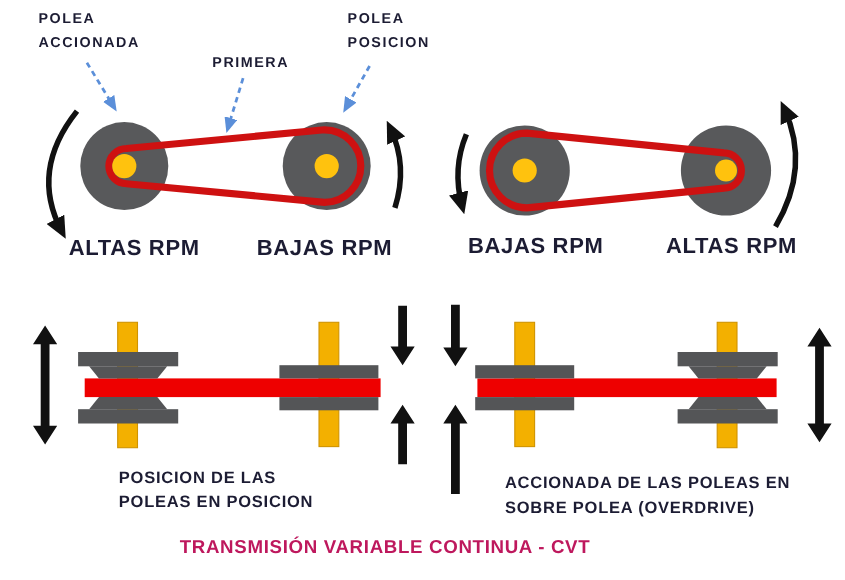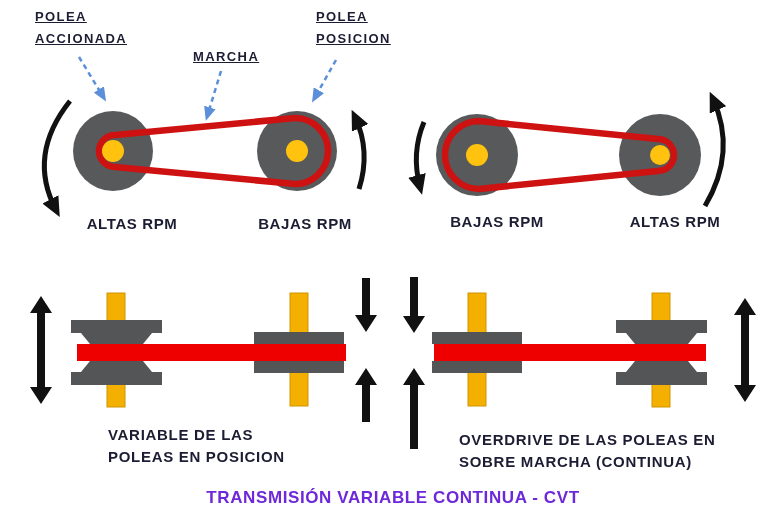--- a/index.html
+++ b/index.html
@@ -2,24 +2,24 @@
 <html><head>
 <meta charset="utf-8">
 <style>
   html,body { margin:0; padding:0; background:#fff; }
   .stage {
     position:relative; width:768px; height:527px; background:#ffffff;
     font-family:"Liberation Sans", sans-serif; overflow:hidden;
   }
   .stage svg { position:absolute; left:0; top:0; }
   .lbl { position:absolute; font-weight:bold; color:#1c1c33; }
-  .callout { font-size:13px; letter-spacing:1.4px; line-height:22px; white-space:nowrap;text-decoration:underline; }
-  .rpm { font-size:15px; letter-spacing:0.6px; transform:translateX(-50%); white-space:nowrap;margin-left:10px; }
+  .callout { font-size:13px; letter-spacing:1.4px; line-height:22px; white-space:nowrap; }
+  .rpm { font-size:20px; letter-spacing:0.6px; transform:translateX(-50%); white-space:nowrap; }
   .caption { font-size:15px; letter-spacing:0.7px; line-height:22px; white-space:nowrap; }
-  .title { font-size:17px; letter-spacing:0.6px; color:#6d28d9; transform:translateX(-50%); white-space:nowrap;margin-left:43px; }
+  .title { font-size:17px; letter-spacing:0.6px; color:#be185d; transform:translateX(-50%); white-space:nowrap; }
 </style>
 </head>
 <body>
 
 <div class="stage">
 
   <svg width="768" height="527" viewBox="0 0 768 527">
     <defs>
       <marker id="mBlack" markerUnits="userSpaceOnUse" markerWidth="20" markerHeight="18" refX="12" refY="9" orient="auto">
         <path d="M0,0 L20,9 L0,18 Z" fill="#111111"></path>
@@ -84,37 +84,37 @@
       <rect x="616" y="372" width="91" height="13" fill="#545557"></rect>
       <polygon points="745,298 756,315 749,315 749,385 756,385 745,402 734,385 741,385 741,315 734,315" fill="#111111"></polygon>
     </g>
   </svg>
 
   <div class="lbl callout" style="left:35px; top:6px;">
     <div>POLEA</div>
     <div>ACCIONADA</div>
   </div>
 
-  <div class="lbl callout" style="left:193px; top:46px;">MARCHA</div>
+  <div class="lbl callout" style="left:193px; top:46px;">PRIMERA</div>
 
   <div class="lbl callout" style="left:316px; top:6px;">
     <div>POLEA</div>
     <div>POSICION</div>
   </div>
 
   <div class="lbl rpm" style="left:122px; top:215px;">ALTAS RPM</div>
   <div class="lbl rpm" style="left:295px; top:215px;">BAJAS RPM</div>
   <div class="lbl rpm" style="left:487px; top:213px;">BAJAS RPM</div>
   <div class="lbl rpm" style="left:665px; top:213px;">ALTAS RPM</div>
 
   <div class="lbl caption" style="left:108px; top:424px;">
-    <div>VARIABLE DE LAS</div>
+    <div>POSICION DE LAS</div>
     <div>POLEAS EN POSICION</div>
   </div>
 
   <div class="lbl caption" style="left:459px; top:429px;">
-    <div>OVERDRIVE DE LAS POLEAS EN</div>
-    <div>SOBRE MARCHA (CONTINUA)</div>
+    <div>ACCIONADA DE LAS POLEAS EN</div>
+    <div>SOBRE POLEA (OVERDRIVE)</div>
   </div>
 
   <div class="lbl title" style="left:350px; top:488px;">TRANSMISIÓN VARIABLE CONTINUA - CVT</div>
 
 </div>
 
 </body></html>

